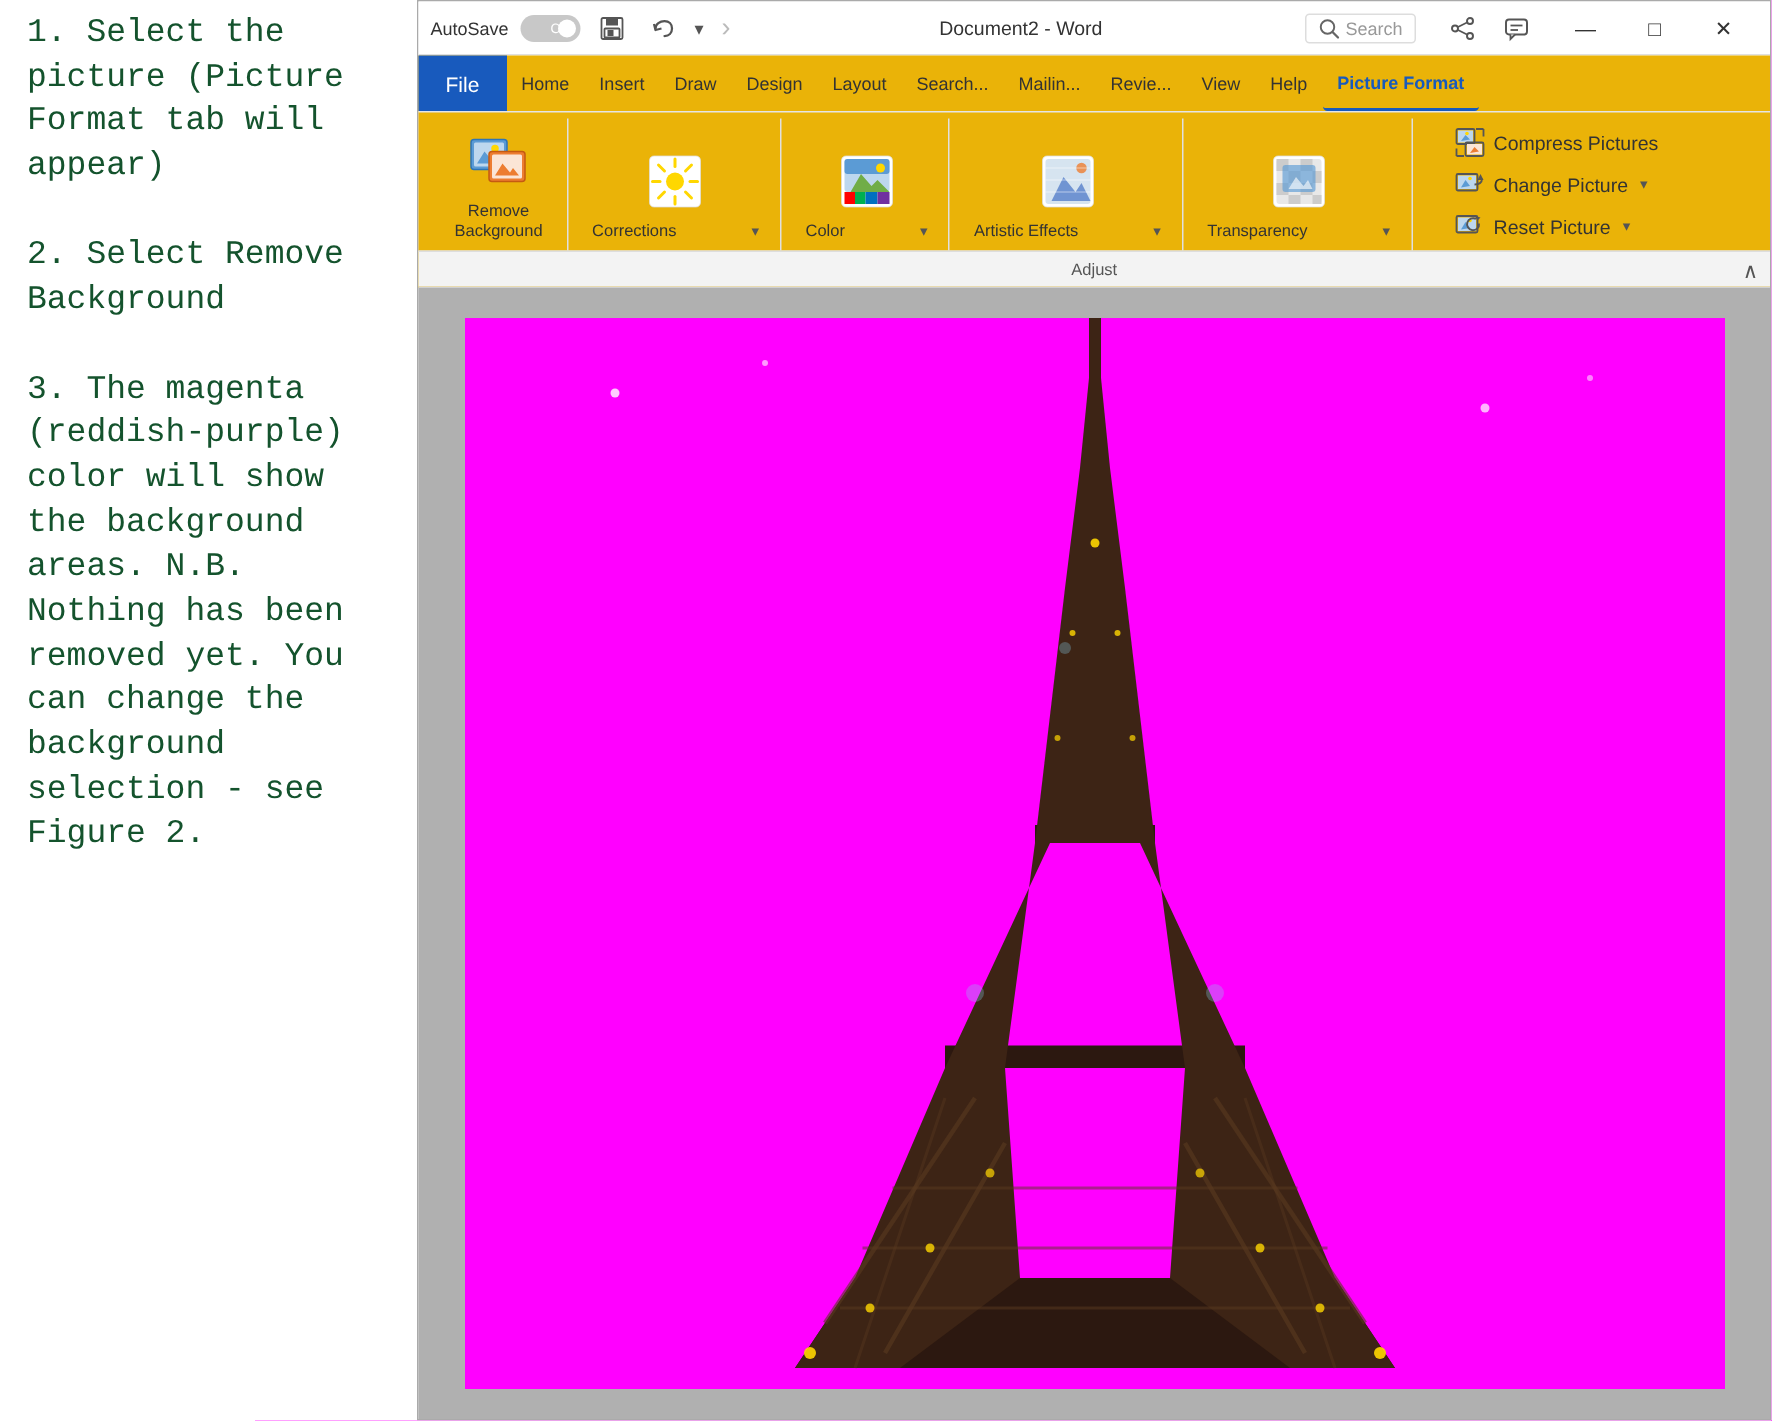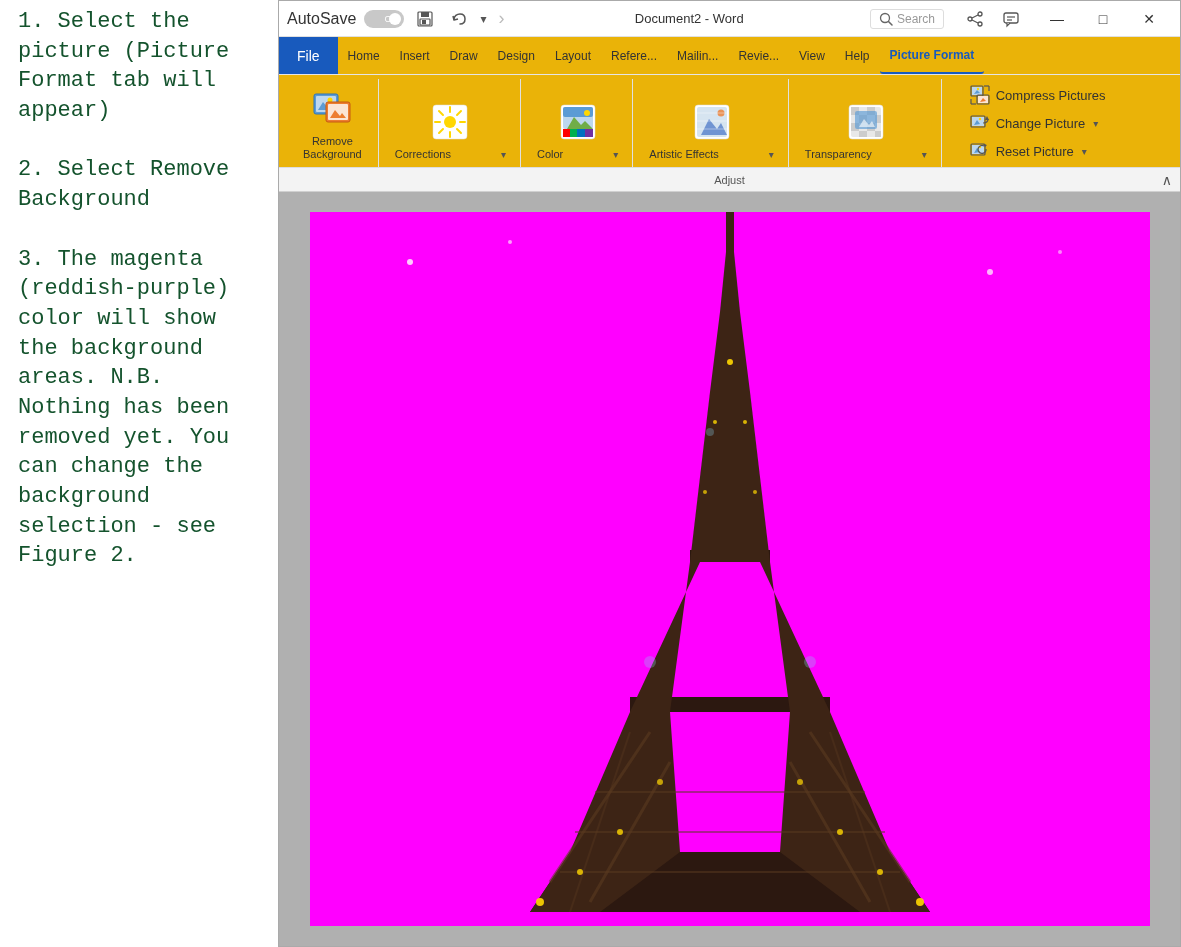--- a/index.html
+++ b/index.html
@@ -38,21 +38,21 @@
     .title-bar {
       height: 36px;
       background: #fff;
       display: flex;
       align-items: center;
       padding: 0 8px;
       border-bottom: 1px solid #e0e0e0;
       gap: 8px;
     }
     .autosave-label {
-      font-size: 16px;
+      font-size: 12px;
       color: #333;
     }
     .toggle-switch {
       display: inline-flex;
       align-items: center;
       background: #c8c8c8;
       border-radius: 10px;
       width: 40px;
       height: 18px;
       position: relative;
@@ -378,21 +378,21 @@
 
   <div class="ribbon">
 
     <div class="menu-bar">
       <div class="menu-item file-btn">File</div>
       <div class="menu-item">Home</div>
       <div class="menu-item">Insert</div>
       <div class="menu-item">Draw</div>
       <div class="menu-item">Design</div>
       <div class="menu-item">Layout</div>
-      <div class="menu-item">Refere...</div>
+      <div class="menu-item">Search...</div>
       <div class="menu-item">Mailin...</div>
       <div class="menu-item">Revie...</div>
       <div class="menu-item">View</div>
       <div class="menu-item">Help</div>
       <div class="menu-item active-tab">Picture Format</div>
       <div class="menu-spacer"></div>
     </div>
 
     <div class="ribbon-toolbar">
 

